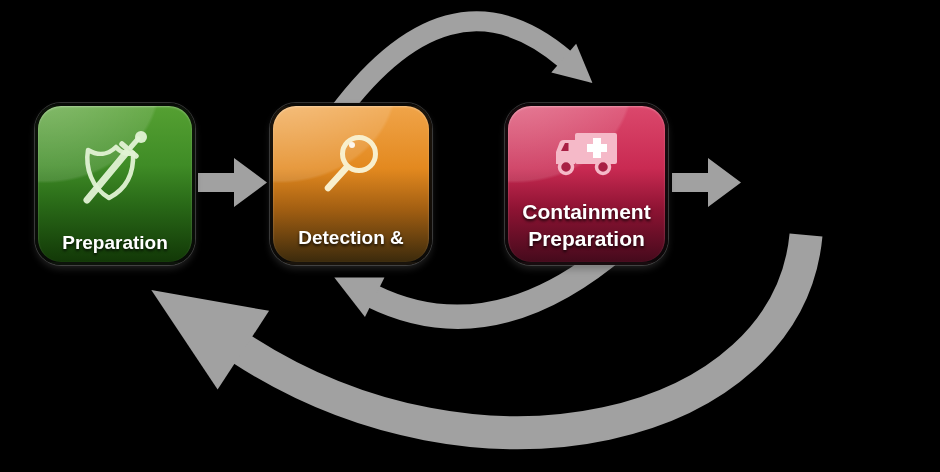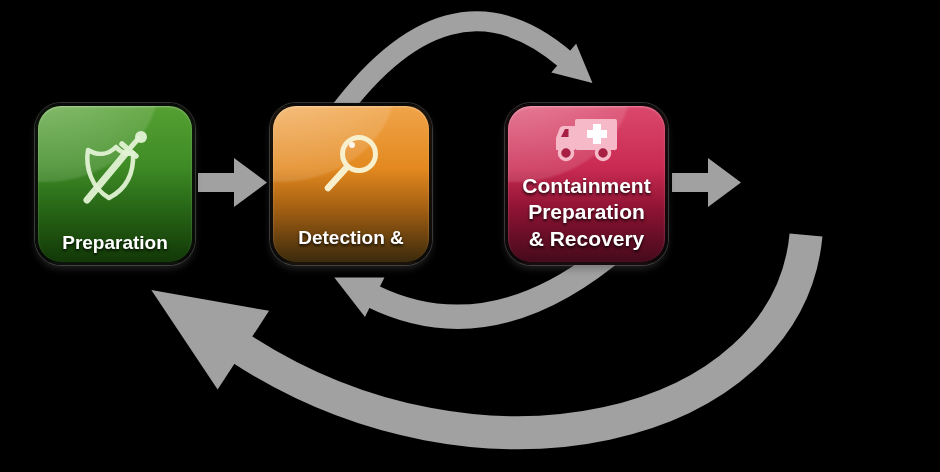--- a/index.html
+++ b/index.html
@@ -105,18 +105,17 @@
         <path d="M 26 13 L 15 13 C 12 13 11 14 10 17 L 7 25 L 7 37 L 26 37 Z" fill="#f5b9c8"></path>
         <path d="M 16 16 L 12 24 L 19.5 24 L 19.5 16 Z" fill="#a81f44"></path>
         <circle cx="17" cy="40" r="6.5" fill="#a81f44" stroke="#f5b9c8" stroke-width="3.5"></circle>
         <circle cx="54" cy="40" r="6.5" fill="#a81f44" stroke="#f5b9c8" stroke-width="3.5"></circle>
         <path d="M 44 11 L 52 11 L 52 17 L 58 17 L 58 25 L 52 25 L 52 31 L 44 31 L 44 25 L 38 25 L 38 17 L 44 17 Z" fill="#ffffff"></path>
       </svg>
     </div>
     <div class="box-label">
       <div>Containment</div>
       <div>Preparation</div>
-      <div>&amp; Recovery</div>
     </div>
   </div>
 
 
 </div>
 
 </body></html>

